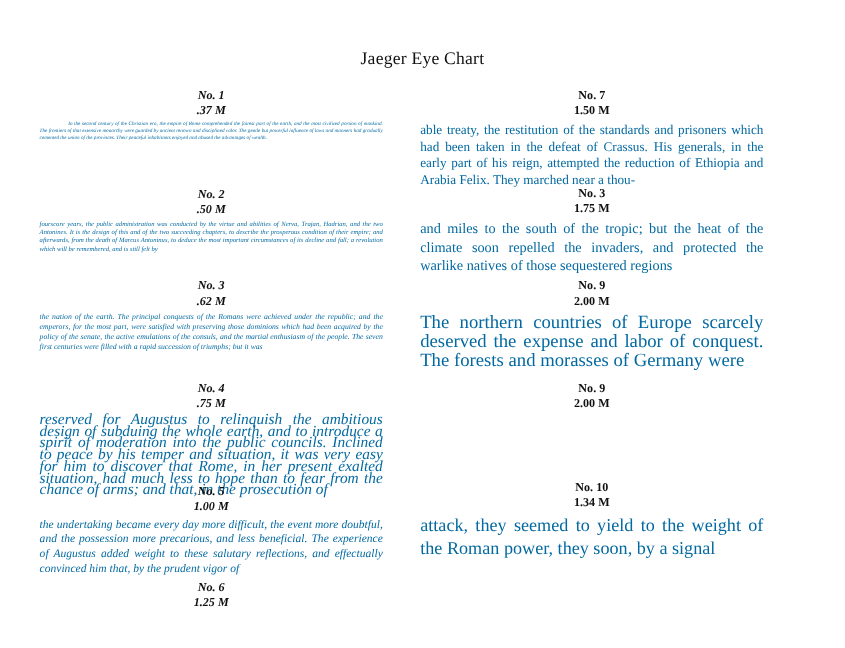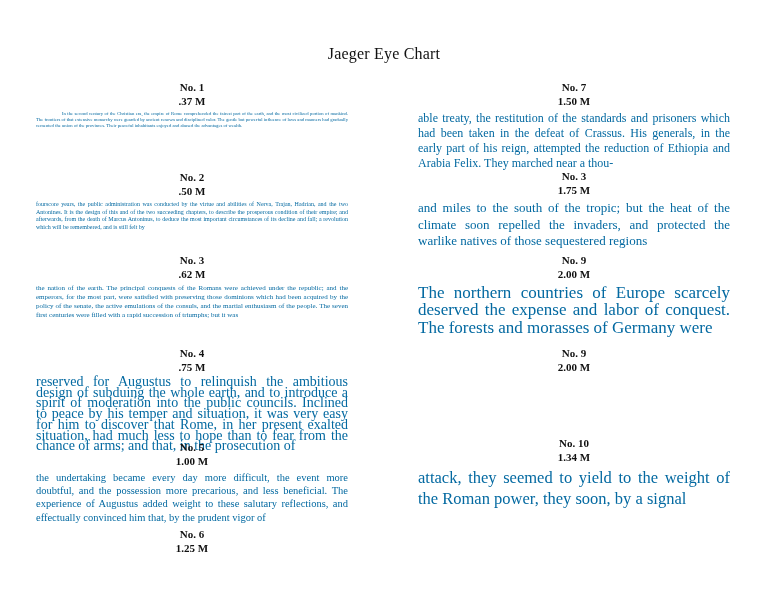--- a/index.html
+++ b/index.html
@@ -25,21 +25,21 @@
     margin-bottom: 18px;
     letter-spacing: 0.2px;
   }
   .columns {
     display: flex;
     padding-left: 36px;
   }
   .col {
     width: 312px;
   }
-  .col-left { margin-right: 70px; }
+  .col-left { margin-right: 34px; font-style: italic; }
   .block {
     overflow: visible;
   }
   .block-header {
     text-align: center;
     font-weight: 700;
     font-size: 11px;
     line-height: 13.5px;
     margin-bottom: 3px;
   }

